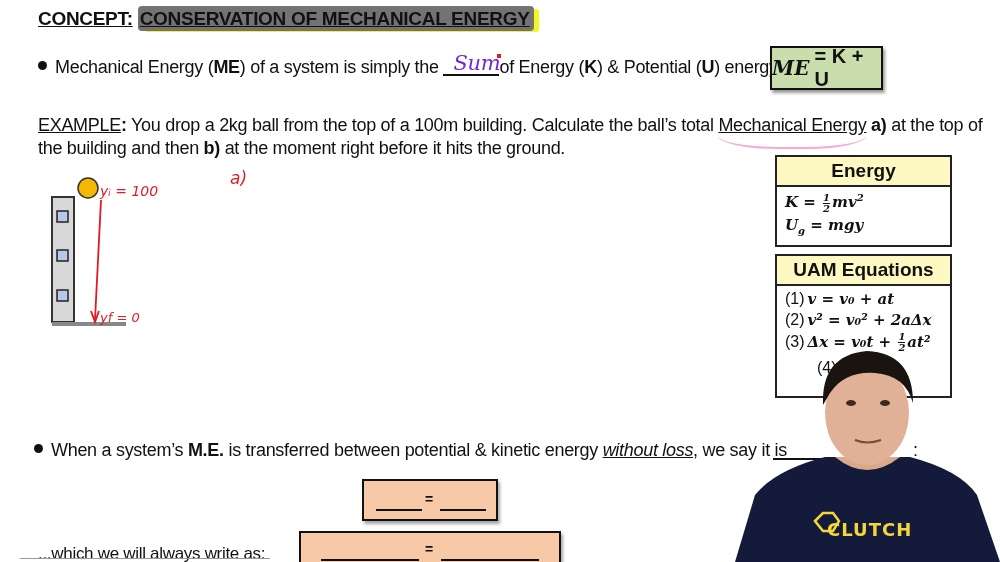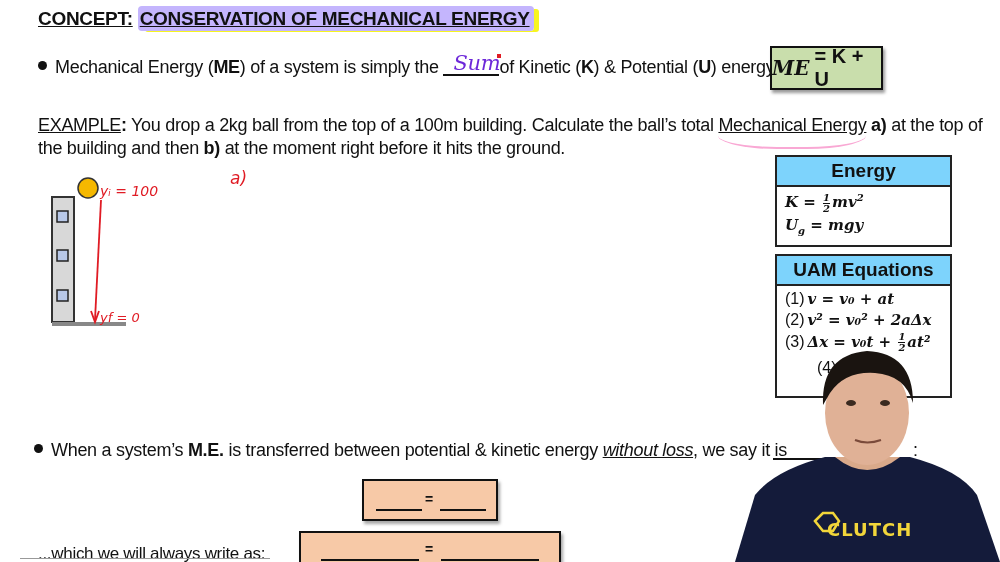--- a/index.html
+++ b/index.html
@@ -1,32 +1,32 @@
 <!DOCTYPE html>
 <html><head>
   <meta charset="utf-8">
   <style>
     * { box-sizing: border-box; margin: 0; padding: 0; }
     html, body { width: 1000px; height: 562px; overflow: hidden; background: #ffffff; }
     body { position: relative; font-family: "Liberation Sans", sans-serif; color: #111; }
     .abs { position: absolute; }
     .title { left: 38px; top: 8px; font-size: 19px; font-weight: bold; letter-spacing: -0.3px; white-space: nowrap; }
     .title .lbl { text-decoration: underline; }
-    .title .hl { background: #c4b5fd; text-decoration: underline; padding: 2px 4px 2px 2px; border-radius: 4px; box-shadow: 6px 2px 0 -1px #f7f520; }
+    .title .hl { background: #737373; text-decoration: underline; padding: 2px 4px 2px 2px; border-radius: 4px; box-shadow: 6px 2px 0 -1px #f7f520; }
     .line { font-size: 18px; white-space: nowrap; letter-spacing: -0.3px; }
     .bullet { display: inline-block; width: 9px; height: 9px; background: #111; border-radius: 50%; margin-right: 8px; vertical-align: 3px; }
     .blank-sum { display: inline-block; width: 56px; border-bottom: 2px solid #111; text-align: center; position: relative; height: 20px; vertical-align: -3px; }
     .blank-sum span { font-family: "DejaVu Serif", serif; font-style: italic; color: #6d28d9; font-size: 21px; position: absolute; left: 10px; top: -5px; }
     .red-dot { position: absolute; right: -2px; top: -2px; width: 4px; height: 4px; background: #e01b24; }
     .me-box { left: 770px; top: 46px; width: 113px; height: 44px; background: #c9deac; border: 2px solid #111; box-shadow: 2px 3px 3px rgba(0,0,0,0.4); font-size: 20px; font-weight: bold; display: flex; align-items: center; justify-content: center; }
     .me-box i { font-family: "DejaVu Serif", serif; margin-right: 5px; }
     .underl { text-decoration: underline; }
     .red-ul { border-bottom: 2px solid #f9a8d4; border-radius: 0 0 40% 40%; padding-bottom: 12px; text-decoration: underline; }
     .panel { border: 2px solid #222; background: #fff; }
-    .panel-head { background: #7dd3fc; border-bottom: 2px solid #222; text-align: center; font-weight: bold; font-size: 19px; height: 30px; line-height: 28px; }
+    .panel-head { background: #fef9c3; border-bottom: 2px solid #222; text-align: center; font-weight: bold; font-size: 19px; height: 30px; line-height: 28px; }
     .eq { font-family: "DejaVu Serif", serif; font-style: italic; font-weight: bold; font-size: 15px; padding-left: 8px; white-space: nowrap; }
     .eq .num { font-family: "Liberation Sans", sans-serif; font-style: normal; font-weight: normal; font-size: 16px; margin-right: 3px; }
     .frac { display: inline-flex; flex-direction: column; font-size: 10px; line-height: 10px; vertical-align: middle; text-align: center; margin: 0 2px; }
     .frac span:first-child { border-bottom: 1px solid #111; }
     sup { font-size: 10px; } sub { font-size: 10px; }
     .hand { font-family: "DejaVu Sans", sans-serif; color: #e01b24; font-style: italic; }
     .orange-box { background: #f7c9a7; border: 2px solid #111; box-shadow: 2px 3px 3px rgba(0,0,0,0.35); }
     .obl { position: absolute; border-bottom: 2px solid #111; }
     .oeq { position: absolute; font-weight: bold; font-size: 14px; }
     .presenter { left: 735px; top: 345px; width: 265px; height: 217px; }
@@ -34,21 +34,21 @@
 </head>
 <body>
 
 <div class="abs title">
   <span class="lbl">CONCEPT:</span>
   <span class="hl">CONSERVATION OF MECHANICAL ENERGY</span>
 </div>
 
 <div class="abs line" style="left:38px; top:56px;">
   <span class="bullet"></span><span>Mechanical Energy (</span><b>ME</b><span>) of a system is simply the</span>
-  <span class="blank-sum"><span>Sum</span><i class="red-dot"></i></span><span>of Kinetic (</span><b>K</b><span>) &amp; Potential (</span><b>U</b><span>) energy:</span>
+  <span class="blank-sum"><span>Sum</span><i class="red-dot"></i></span><span>of Energy (</span><b>K</b><span>) &amp; Potential (</span><b>U</b><span>) energy:</span>
 </div>
 
 <div class="abs me-box">
   <i>ME</i>
   <span>= K + U</span>
 </div>
 
 <div class="abs line" style="left:38px; top:115px;">
   <span class="underl">EXAMPLE</span><b>:</b><span> You drop a 2kg ball from the top of a 100m building. Calculate the ball’s total </span><span class="red-ul">Mechanical Energy</span> <b>a)</b><span> at the top of</span>
 </div>

